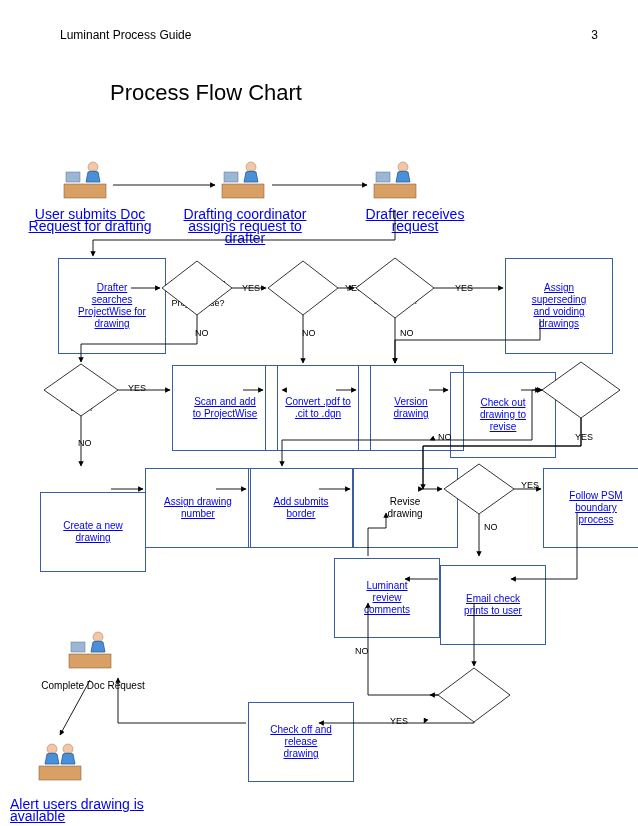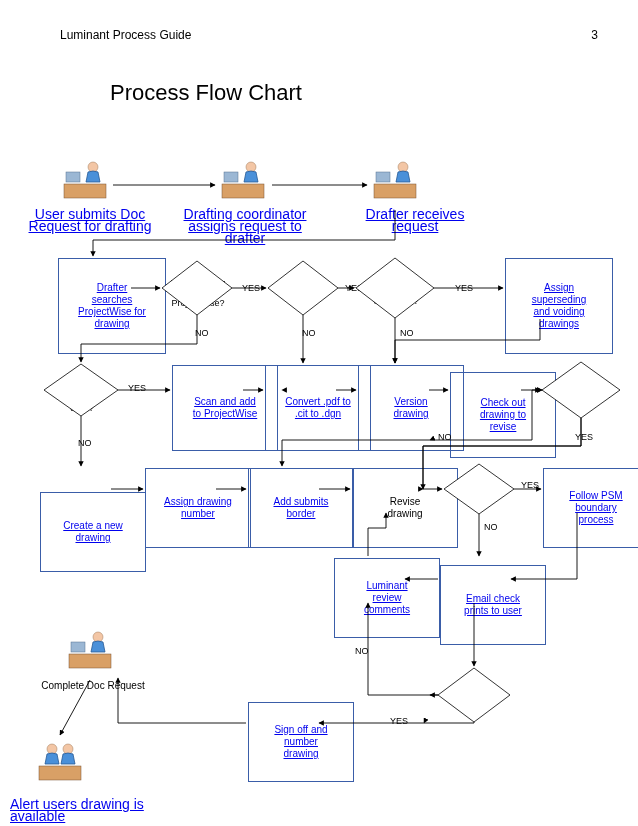--- a/index.html
+++ b/index.html
@@ -113,21 +113,21 @@
 
 <div class="box" style="left:40px; top:492px; width:68px; height:42px;">Create a new drawing</div>
 <div class="box" style="left:145px; top:468px; width:68px; height:42px;">Assign drawing number</div>
 <div class="box" style="left:248px; top:468px; width:68px; height:42px;">Add submits border</div>
 <div class="box plain" style="left:352px; top:468px; width:68px; height:42px;">Revise drawing</div>
 <div class="box" style="left:543px; top:468px; width:68px; height:42px;">Follow PSM boundary process</div>
 
 <div class="box" style="left:334px; top:558px; width:68px; height:42px;">Luminant review comments</div>
 <div class="box" style="left:440px; top:558px; width:68px; height:42px;margin-top:7px;">Email check prints to user</div>
 
-<div class="box" style="left:248px; top:702px; width:68px; height:42px;">Sign off and number drawing</div>
+<div class="box" style="left:248px; top:702px; width:68px; height:42px;">Check off and release drawing</div>
 
 <div class="dlabel" style="left:168px; top:278px;">Does drawing exist in ProjectWise?</div>
 <div class="dlabel" style="left:275px; top:281px;">Does .dgn exist?</div>
 <div class="dlabel" style="left:362px; top:276px; width:68px;">Is a drawing being replaced or deleted?</div>
 <div class="dlabel" style="left:52px; top:383px;">Does hardcopy exist?</div>
 <div class="dlabel" style="left:548px; top:380px; width:68px;">Does drawing have standard border?</div>
 <div class="dlabel" style="left:450px; top:482px;">Is drawing PSM?</div>
 <div class="dlabel" style="left:445px; top:687px;">Check prints approved?</div>
 
 <div class="ynlabel" style="left:242px; top:283px;">YES</div>

